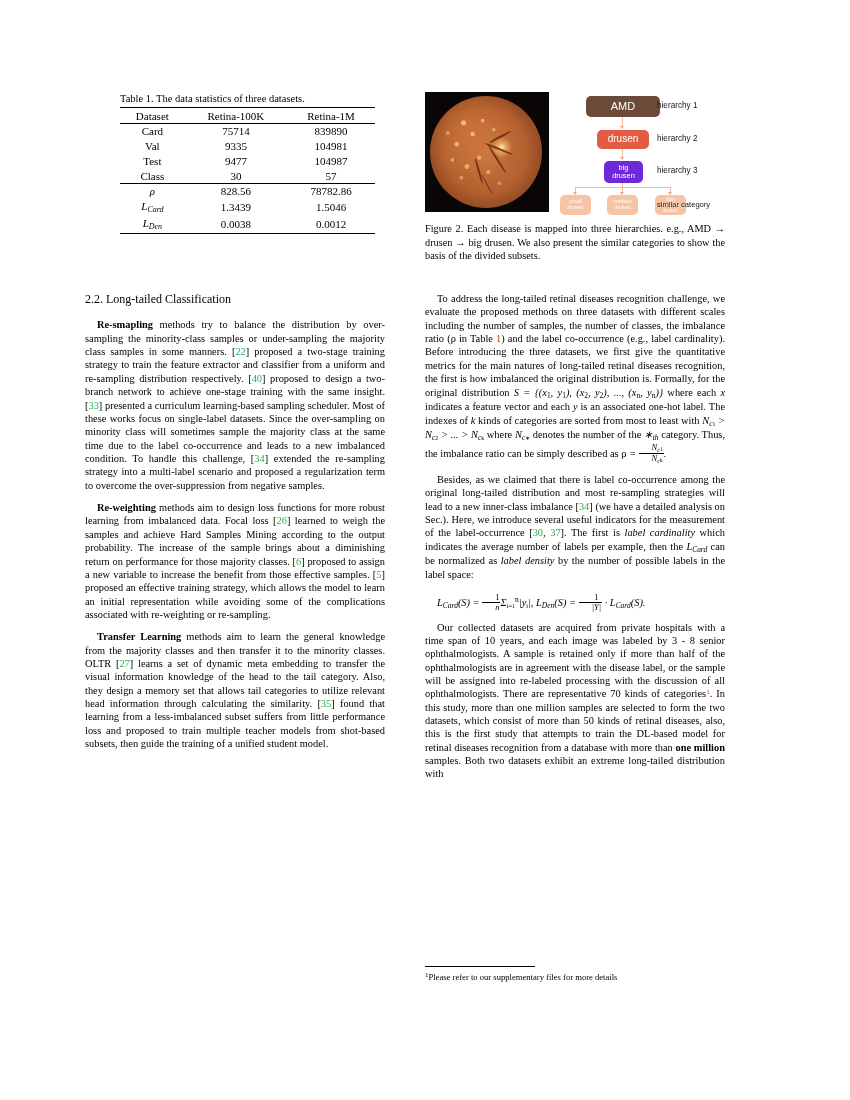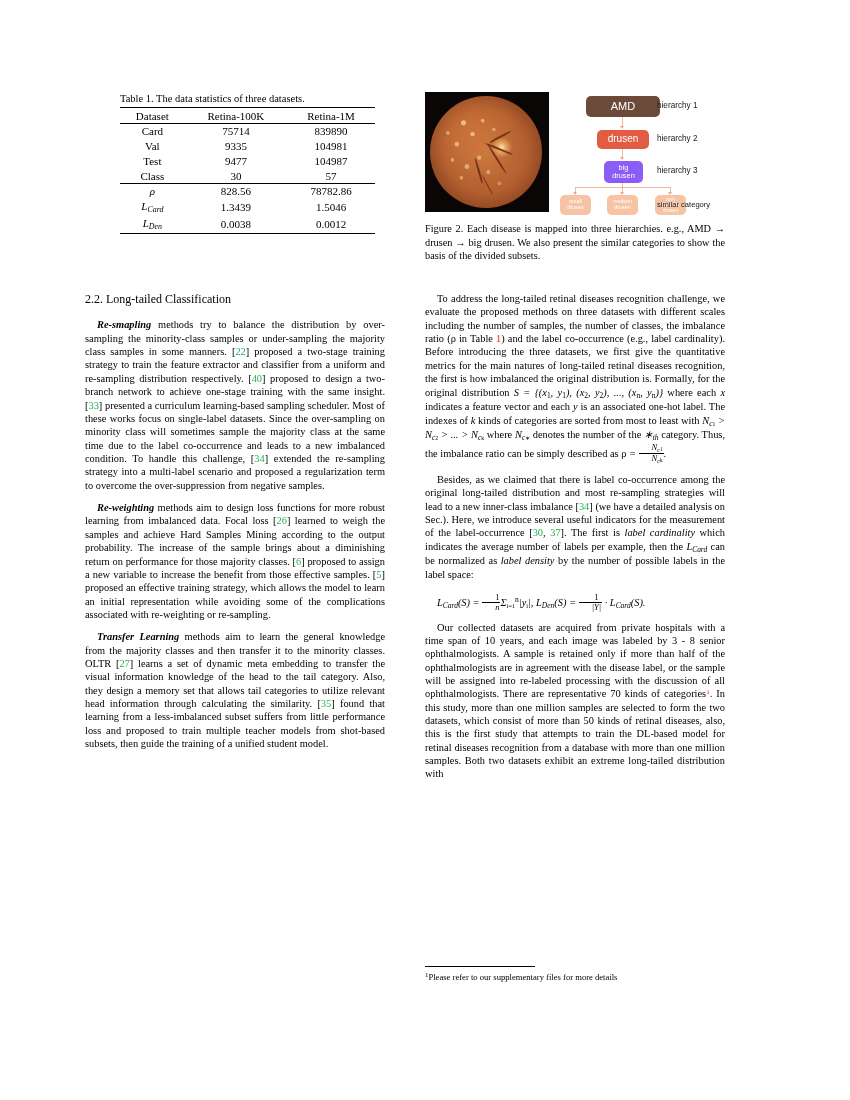--- a/index.html
+++ b/index.html
@@ -138,21 +138,21 @@
     font-family: Liberation Sans, sans-serif;
     display: flex;
     align-items: center;
     justify-content: center;
     text-align: center;
     line-height: 1.05;
     box-sizing: border-box;
   }
   .node-amd   { background: #6b4a3a; }
   .node-drusen{ background: #e25c43; }
-  .node-big   { background: #8b5cf6; }
+  .node-big   { background: #6d28d9; }
   .node-leaf  { background: #f6c3a4; }
   .edge {
     position: absolute;
     background: #f3b79a;
   }
   .edge-arrow {
     position: absolute;
     width: 0; height: 0;
     border-left: 2.5px solid transparent;
     border-right: 2.5px solid transparent;
@@ -195,25 +195,25 @@
     font-size: 12px;
     font-weight: normal;
     margin: 0 0 11px 0;
     text-align: left;
   }
   p.para {
     margin: 0 0 9px 0;
     text-indent: 12px;
   }
   p.para.nospace { margin-bottom: 12px; }
-  .runin { font-weight: bold; font-style: italic; }
+  .runin { font-weight: bold; }
   .cite { color: #28b14c; }
   .cite-red { color: #e8231a; }
   .it { font-style: italic; }
-  .bold { font-weight: normal; }
+  .bold { font-weight: bold; }
 
   
   .m { font-family: "Liberation Serif", serif; font-style: italic; }
   .mu { font-style: normal; }
   .frac {
     display: inline-block;
     vertical-align: -0.42em;
     text-align: center;
     font-size: 0.82em;
     line-height: 1.02;

